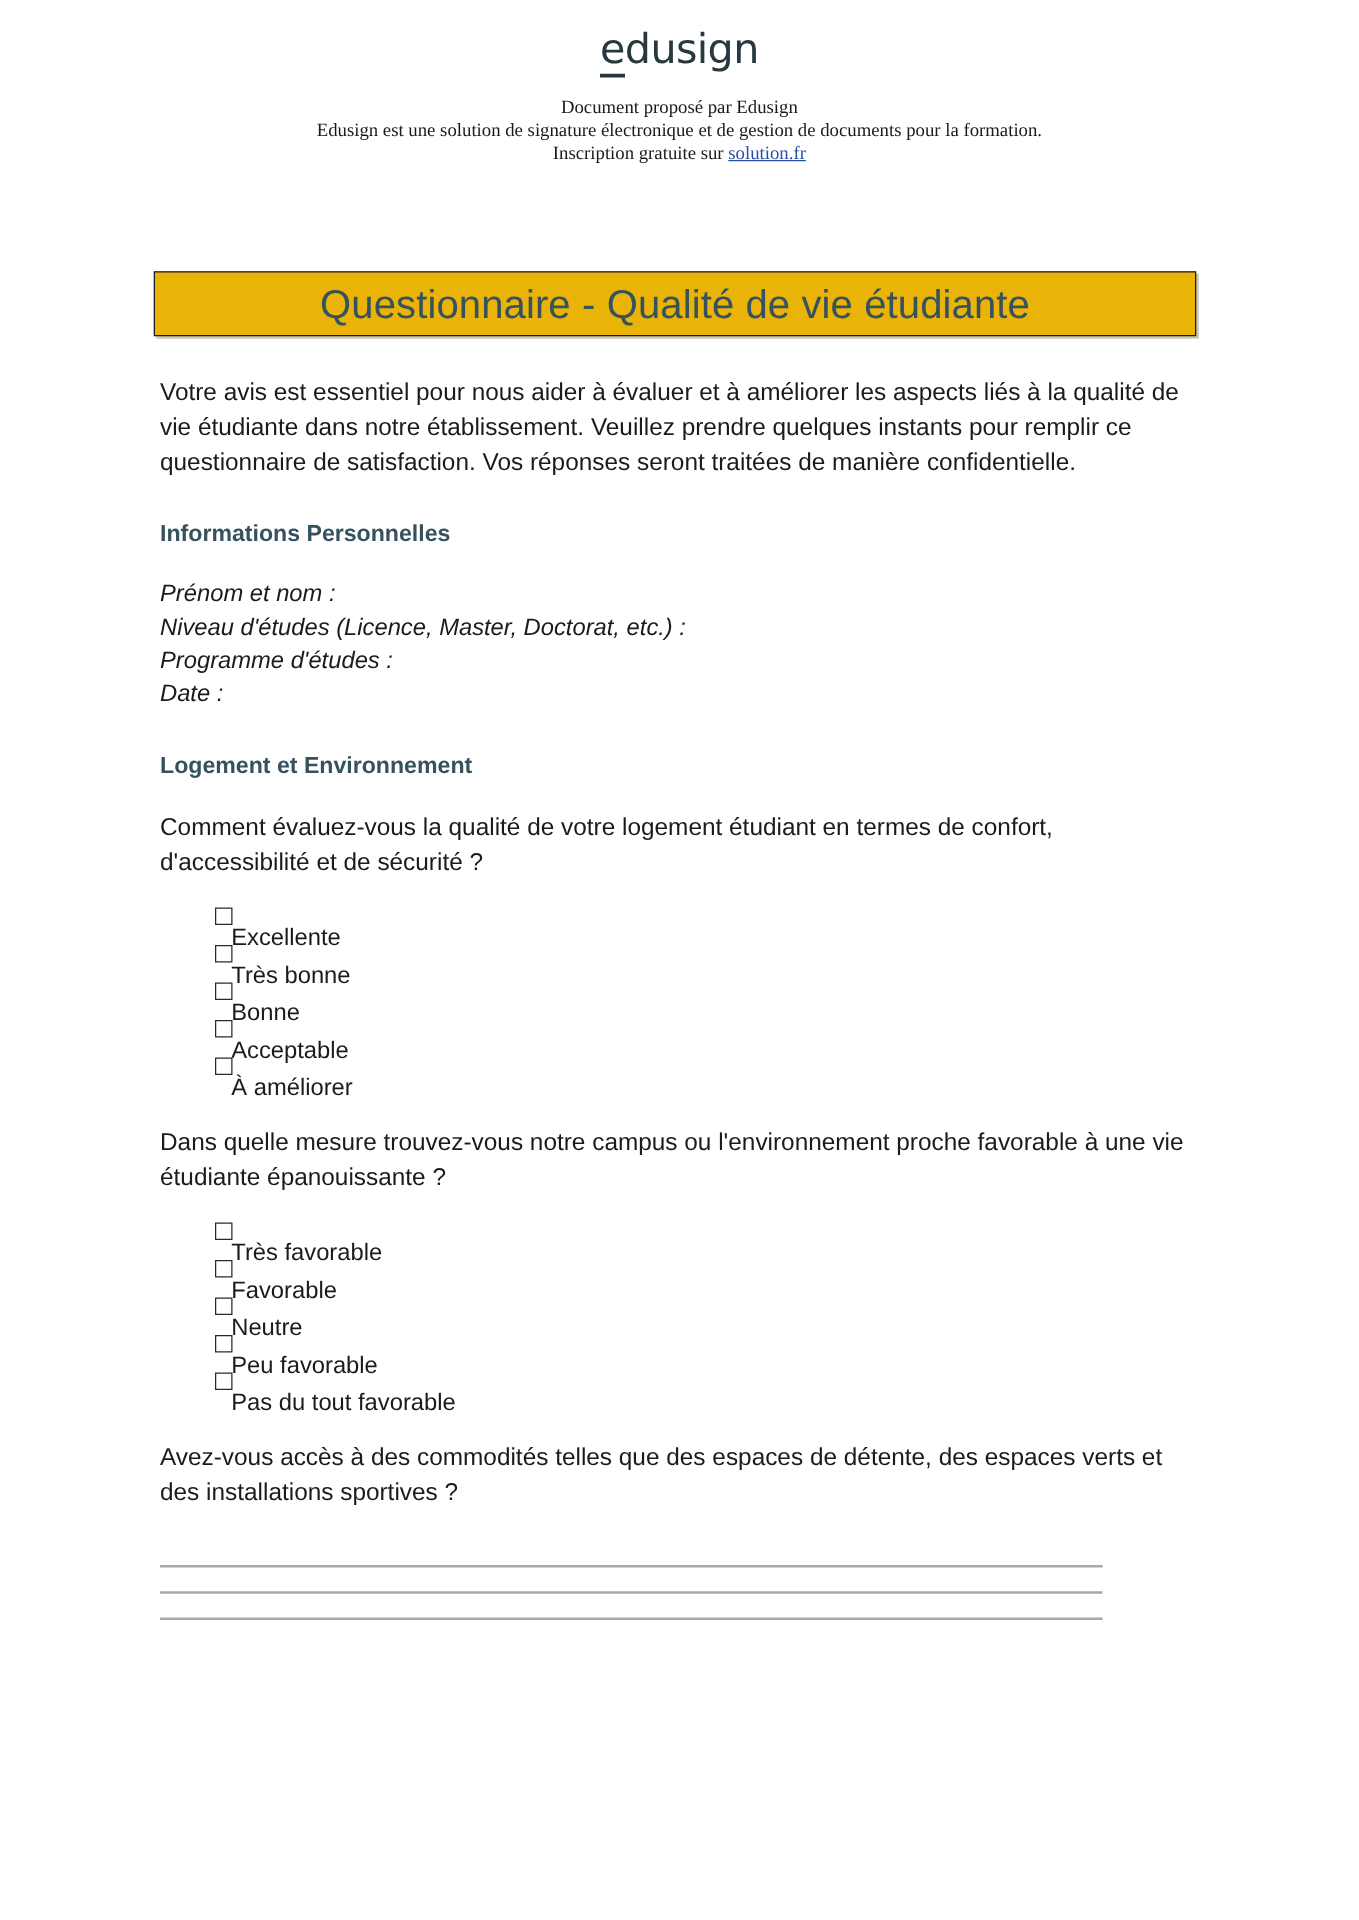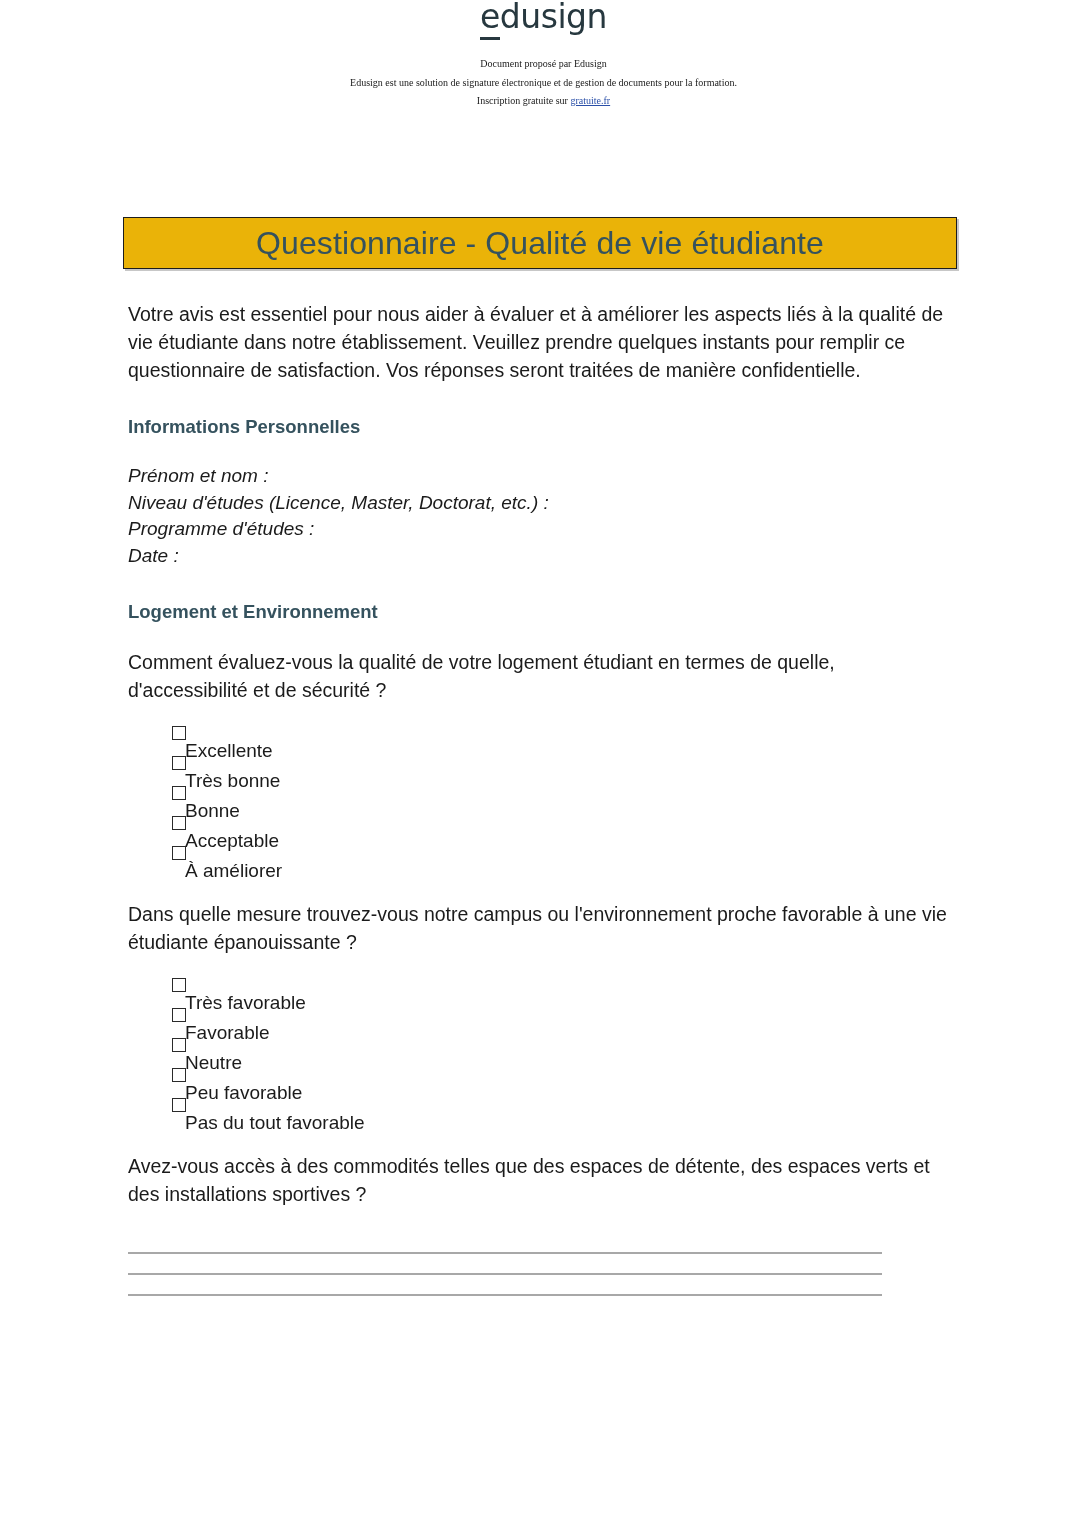--- a/index.html
+++ b/index.html
@@ -20,41 +20,42 @@
   .page {
     position: relative;
     width: 1087px;
     height: 1536px;
     background: #ffffff;
     box-sizing: border-box;
   }
 
   
   .brand-block {
+    padding-top: 22px;
     text-align: center;
   }
   .brand-logo {
     display: inline-block;
     font-family: "DejaVu Sans", sans-serif;
     font-size: 33px;
     font-weight: 500;
     letter-spacing: -0.5px;
     color: #27383f;
     line-height: 1;
   }
   .brand-logo .lead-letter {
     border-bottom: 3px solid #27383f;
     padding-bottom: 1px;
   }
 
   .header-lines {
     margin-top: 22px;
     text-align: center;
     font-family: "Liberation Serif", serif;
-    font-size: 10px;
+    font-size: 15px;
     line-height: 18.5px;
     color: #1a1a1a;
   }
   .header-lines div {
     white-space: nowrap;
   }
   .header-link {
     color: #2a4fa8;
     text-decoration: underline;
   }
@@ -168,21 +169,21 @@
 <body>
 
 <div class="page">
 
   <div class="brand-block">
     <div class="brand-logo"><span class="lead-letter">e</span><span>dusign</span></div>
 
     <div class="header-lines">
       <div>Document proposé par Edusign</div>
       <div>Edusign est une solution de signature électronique et de gestion de documents pour la formation.</div>
-      <div><span>Inscription gratuite sur </span><a class="header-link" href="#">gratuite.fr</a></div>
+      <div><span>Inscription gratuite sur </span><a class="header-link" href="#">solution.fr</a></div>
     </div>
   </div>
 
   <div class="title-box">
     <span class="title-text">Questionnaire - Qualité de vie étudiante</span>
   </div>
 
   <div class="content">
 
     <p class="intro">Votre avis est essentiel pour nous aider à évaluer et à améliorer les aspects liés à la qualité de vie étudiante dans notre établissement. Veuillez prendre quelques instants pour remplir ce questionnaire de satisfaction. Vos réponses seront traitées de manière confidentielle.</p>
@@ -191,21 +192,21 @@
 
     <div class="field-list">
       <div>Prénom et nom :</div>
       <div>Niveau d'études (Licence, Master, Doctorat, etc.) :</div>
       <div>Programme d'études :</div>
       <div>Date :</div>
     </div>
 
     <h2 class="section-heading">Logement et Environnement</h2>
 
-    <p class="question">Comment évaluez-vous la qualité de votre logement étudiant en termes de quelle, d'accessibilité et de sécurité ?</p>
+    <p class="question">Comment évaluez-vous la qualité de votre logement étudiant en termes de confort, d'accessibilité et de sécurité ?</p>
     <ul class="options">
       <li class="option-row">
         <span class="checkbox"></span>
         <span class="option-label">Excellente</span>
       </li>
       <li class="option-row">
         <span class="checkbox"></span>
         <span class="option-label">Très bonne</span>
       </li>
       <li class="option-row">

